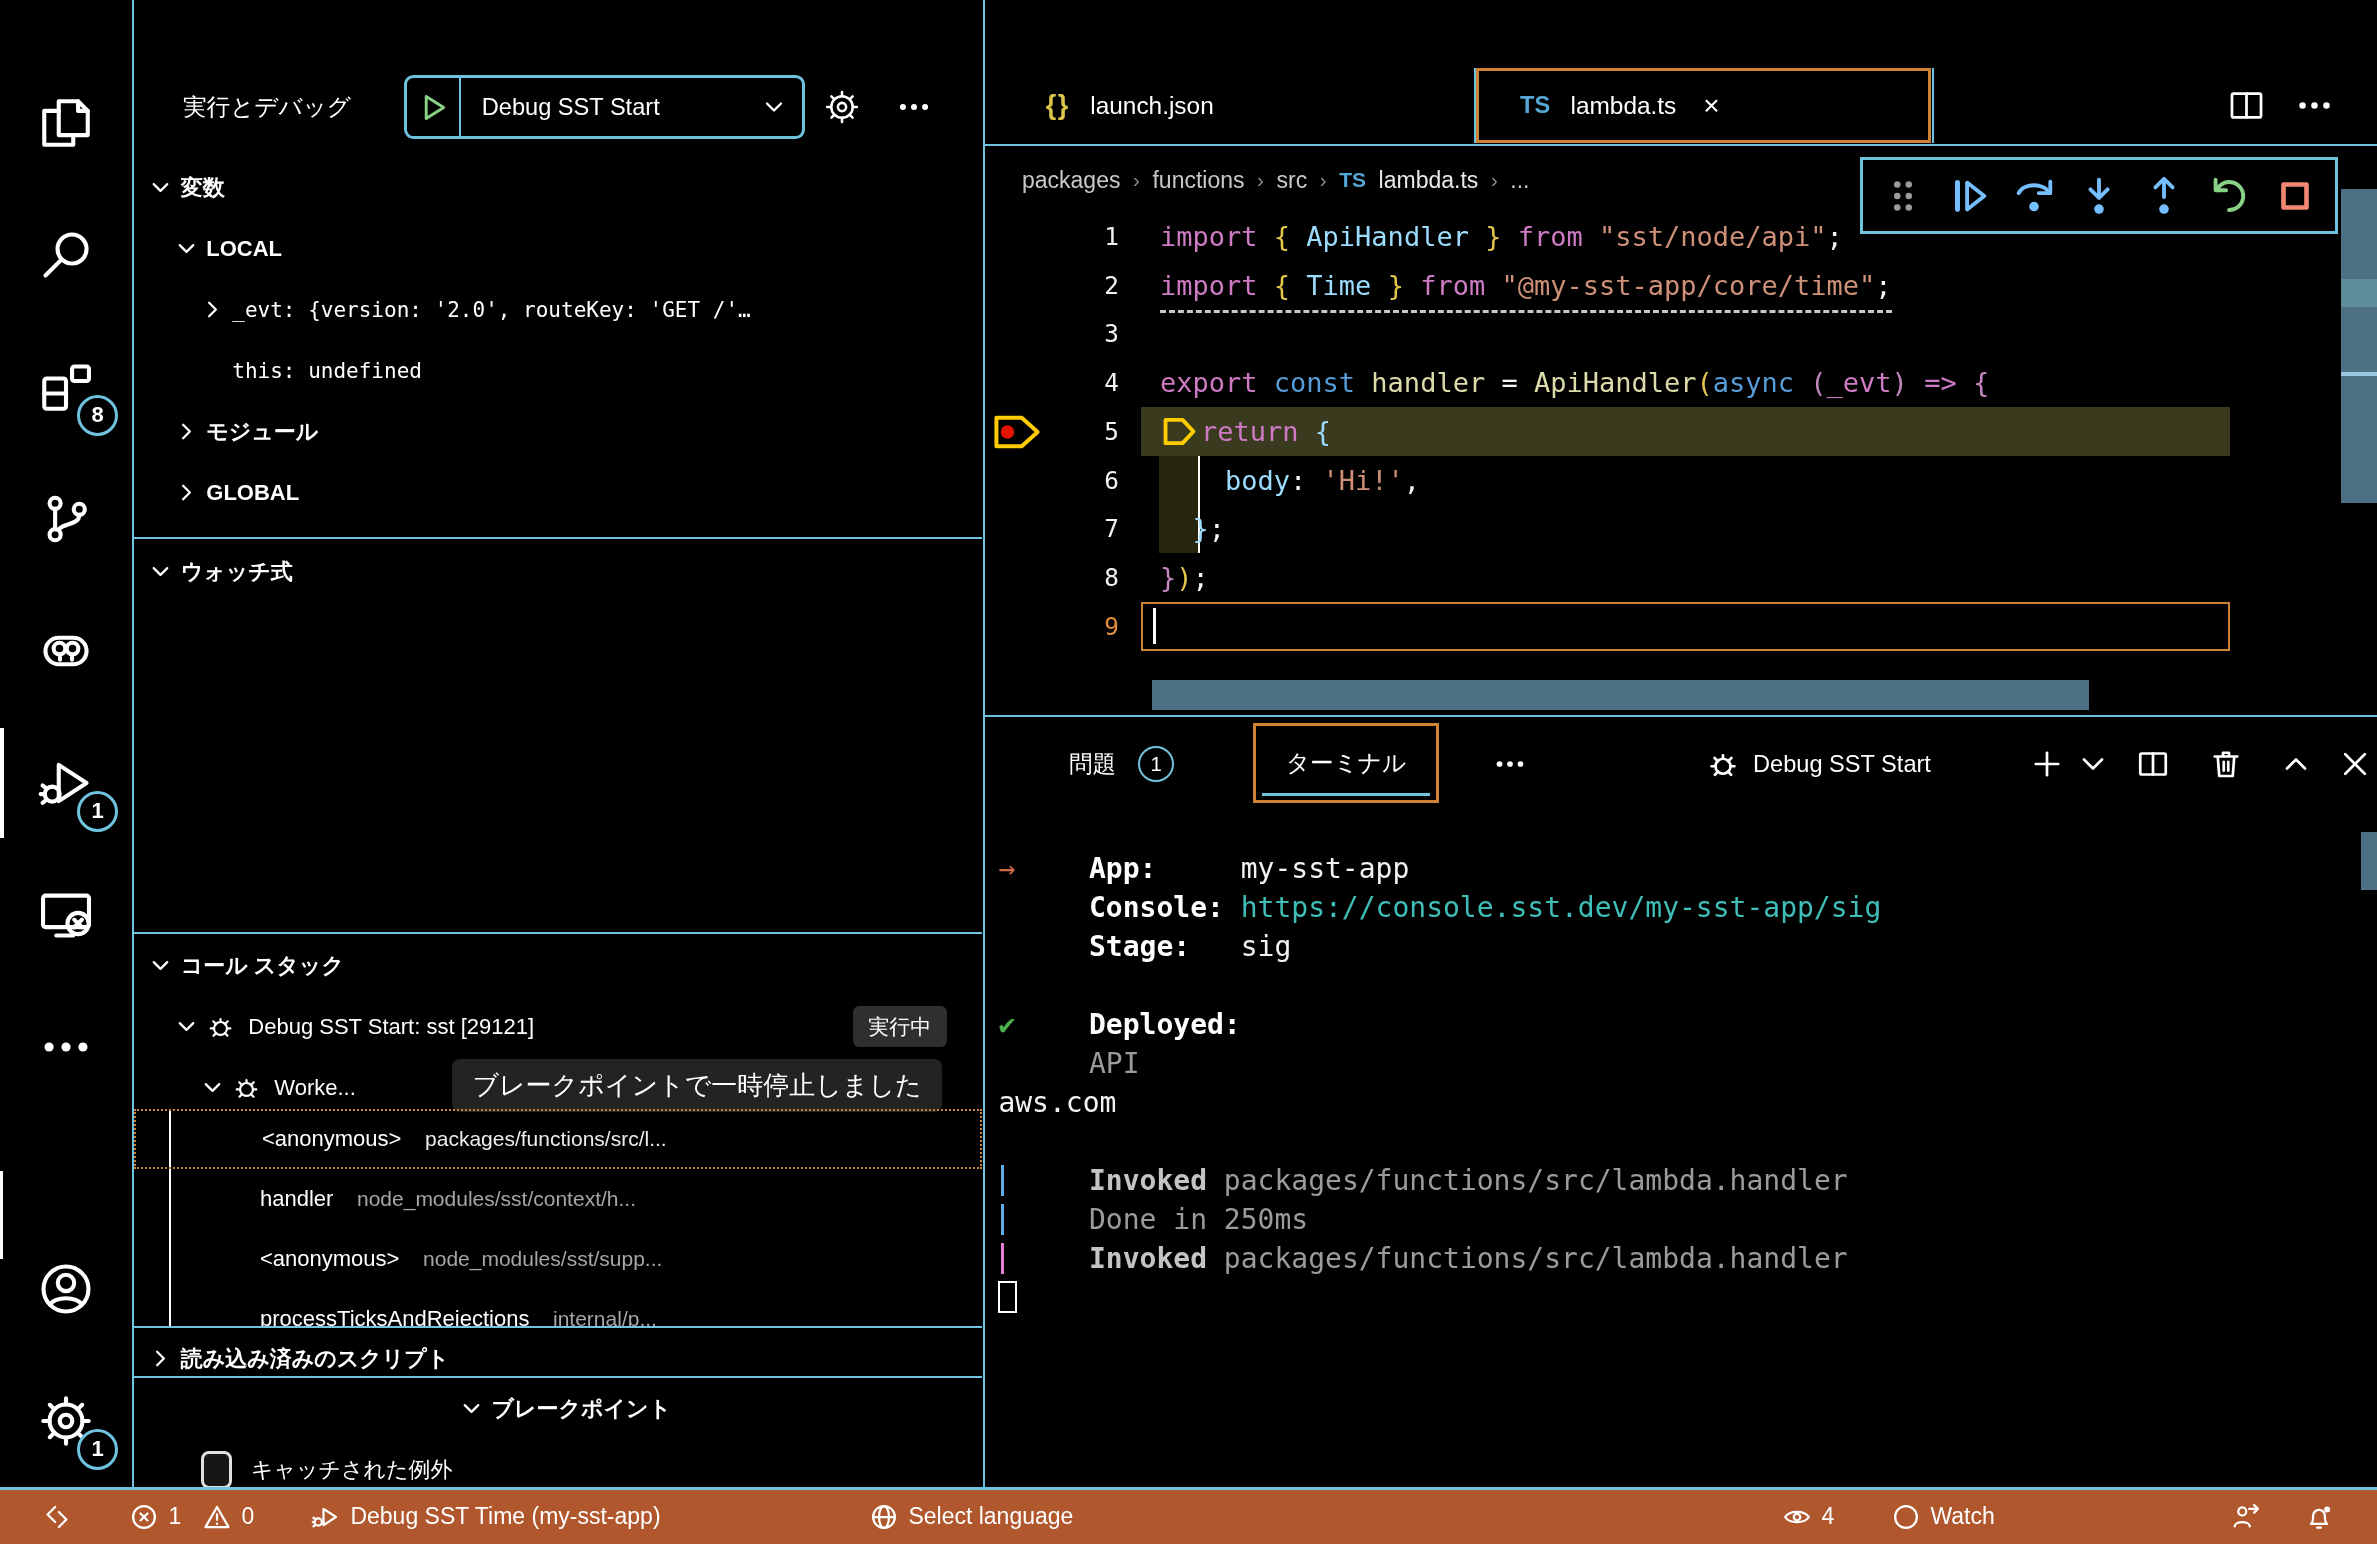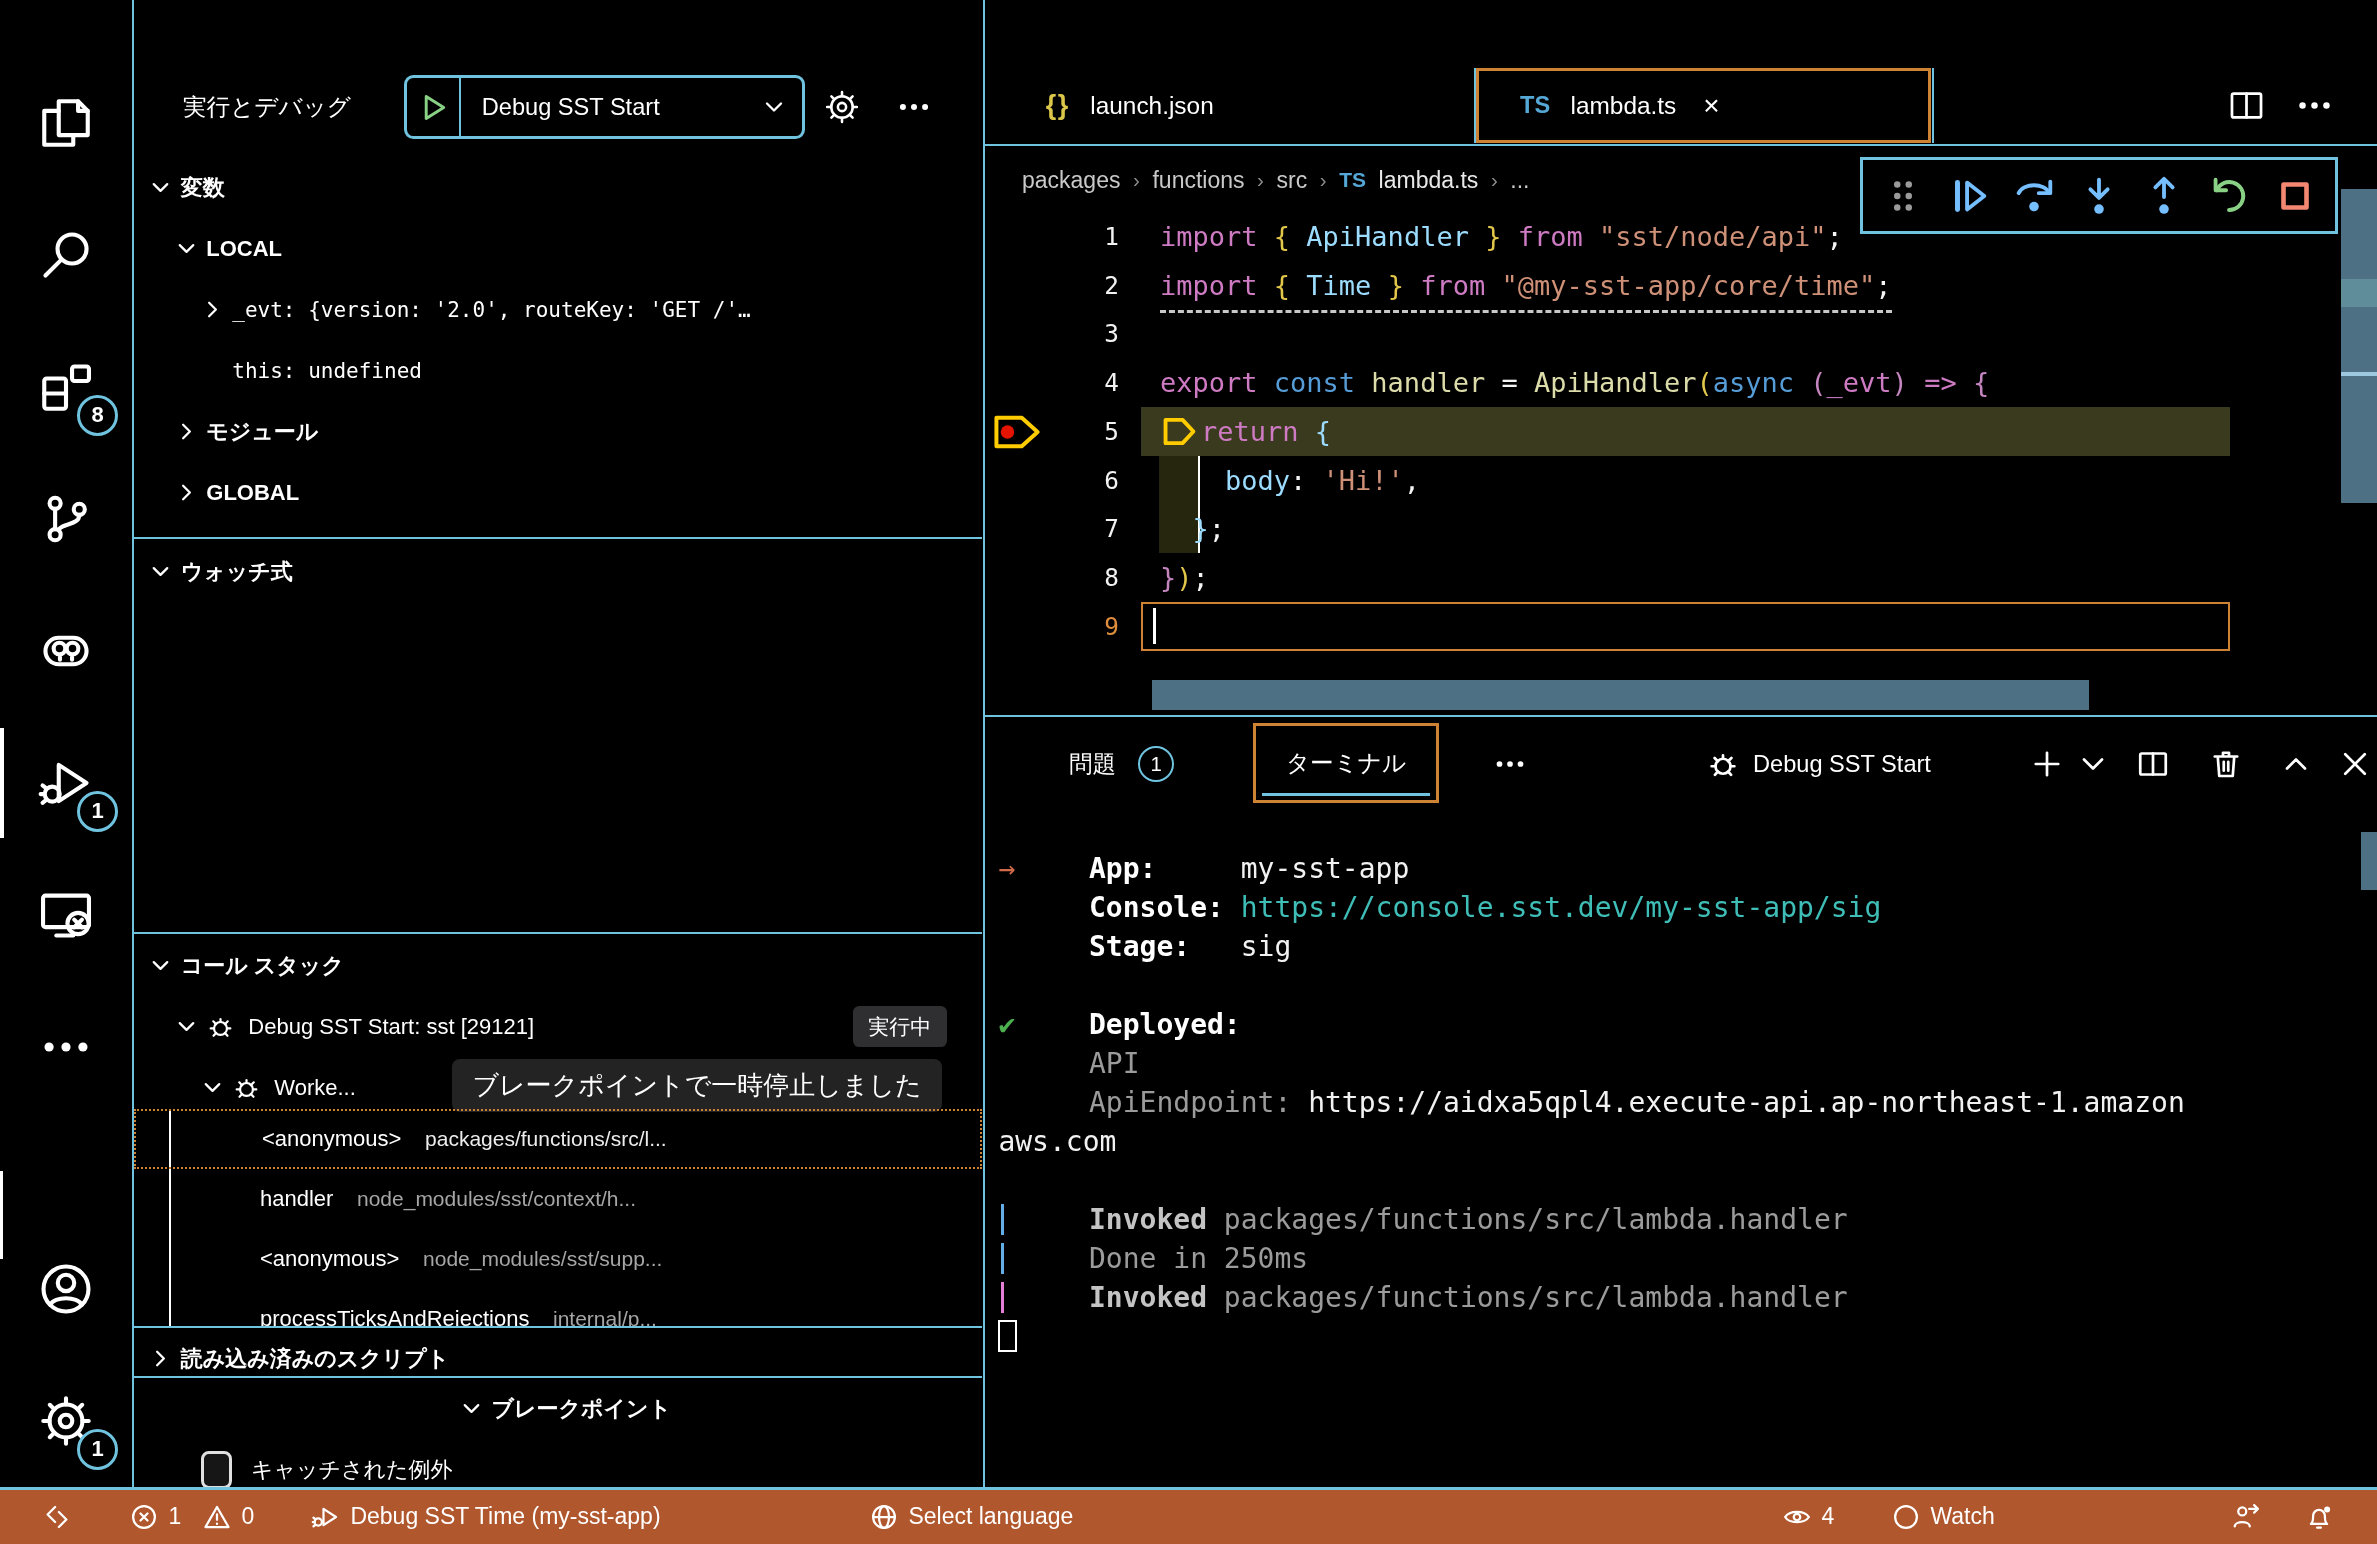--- a/index.html
+++ b/index.html
@@ -588,21 +588,20 @@
           </svg>
         </div>
       </div>
     <div class="terminal">
         <div class="tline"><span class="tpre tc-orange">→</span><span class="ttext"><span class="tc-wb">App:</span><span class="tc-w">     my-sst-app</span></span></div>
         <div class="tline"><span class="ttext"><span class="tc-wb">Console:</span><span class="tc-w"> </span><span class="tc-cyan">https://console.sst.dev/my-sst-app/sig</span></span></div>
         <div class="tline"><span class="ttext"><span class="tc-wb">Stage:</span><span class="tc-w">   sig</span></span></div>
         <div class="tline"><span class="ttext"></span></div>
         <div class="tline"><span class="tpre tc-green">✔</span><span class="ttext"><span class="tc-wb">Deployed:</span></span></div>
         <div class="tline"><span class="ttext"><span class="tc-gray">API</span></span></div>
-        <div class="tline"><span class="ttext"><span class="tc-gray">ApiEndpoint:</span><span class="tc-w"> https://aidxa5qpl4.execute-api.ap-northeast-1.amazon</span></span></div>
         <div class="tline"><span class="ttext noind"><span class="tc-w">aws.com</span></span></div>
         <div class="tline"><span class="ttext"></span></div>
         <div class="tline"><div class="tbar" style="background: rgb(100, 174, 232);"></div><span class="ttext"><span class="tc-grayb">Invoked</span><span class="tc-gray"> packages/functions/src/lambda.handler</span></span></div>
         <div class="tline"><div class="tbar" style="background: rgb(100, 174, 232);"></div><span class="ttext"><span class="tc-gray">Done in 250ms</span></span></div>
         <div class="tline"><div class="tbar" style="background: rgb(229, 127, 214);"></div><span class="ttext"><span class="tc-grayb">Invoked</span><span class="tc-gray"> packages/functions/src/lambda.handler</span></span></div>
         <div class="tline"><div class="tcursor"></div><span class="ttext"></span></div>
       </div>
     <div class="term-scroll"></div>
   <div class="tabsep" style="left: 489px;"></div>
       <div class="tabsep" style="left: 947px;"></div>

